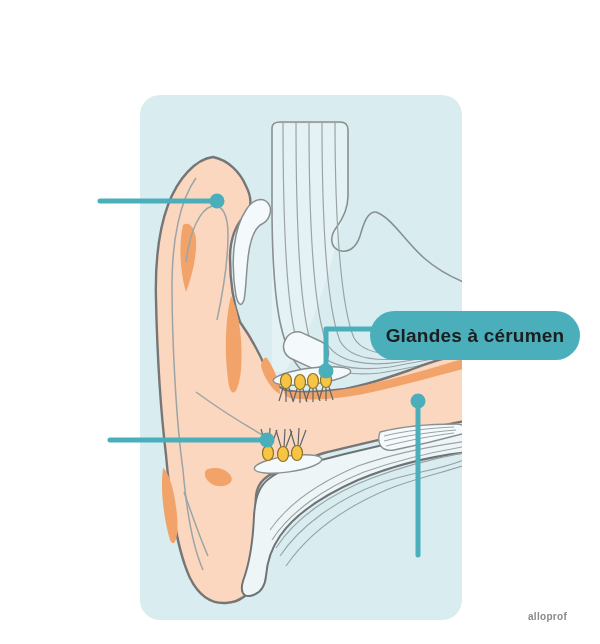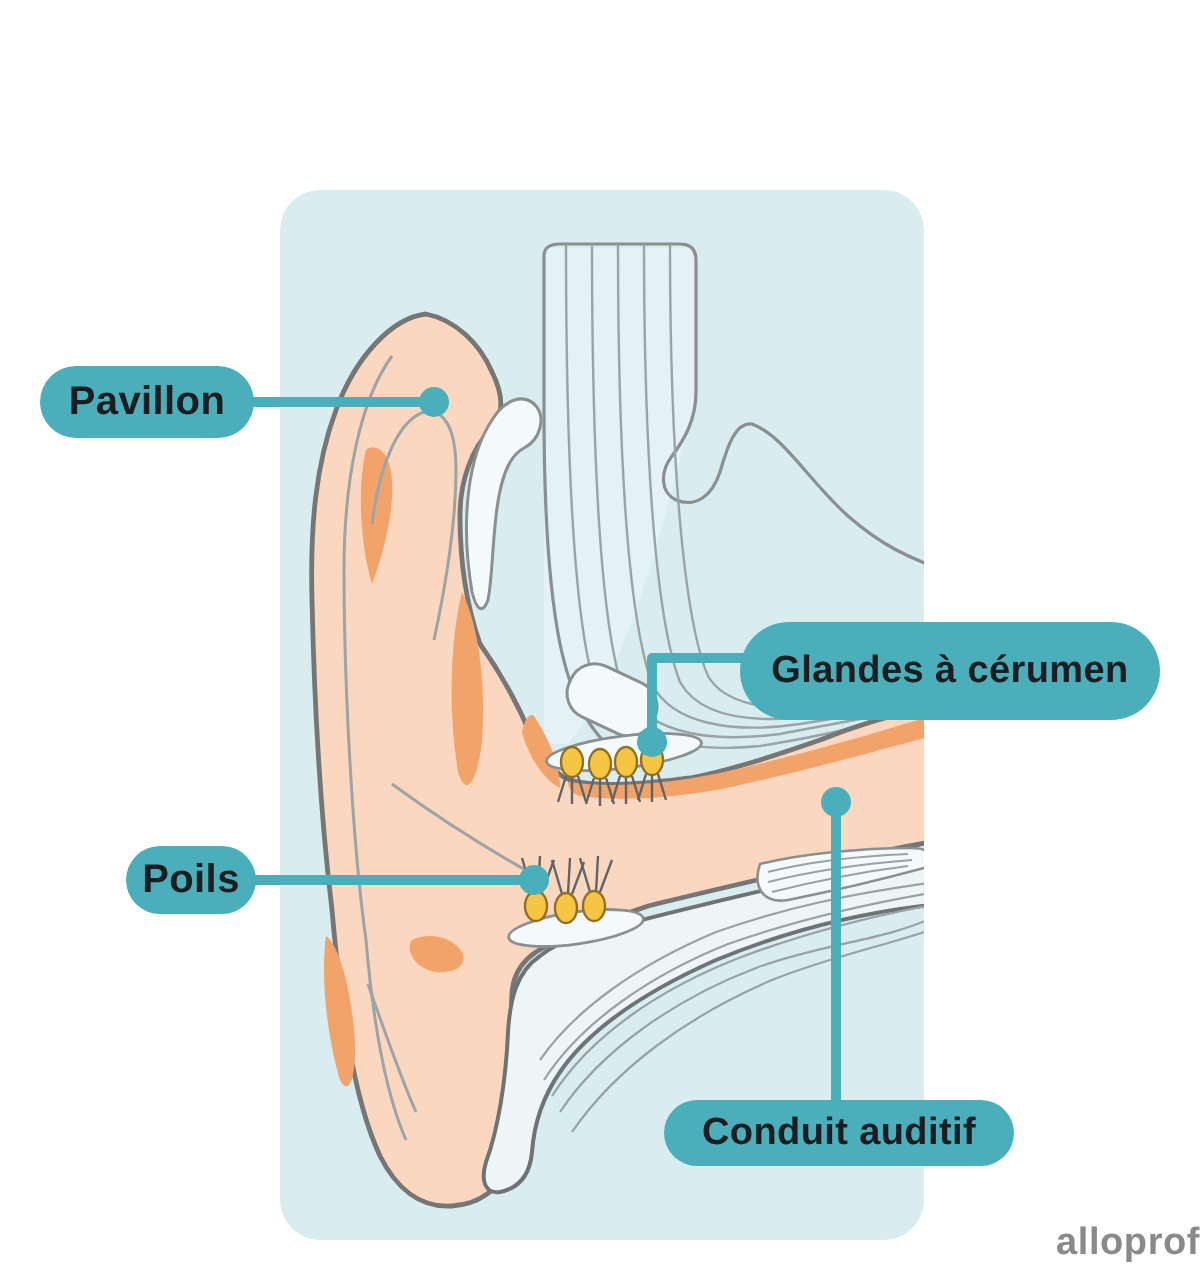--- a/index.html
+++ b/index.html
@@ -13,21 +13,21 @@
     position:absolute;display:flex;align-items:center;justify-content:center;
     background:#4AAFBA;color:#1C1D20;font-weight:700;font-size:20px;
     border-radius:50px;white-space:nowrap;letter-spacing:.2px;
   }
   .pill-pavillon{left:20px;top:183px;width:107px;height:36px;}
   .pill-glandes{left:370px;top:311px;width:210px;height:49px;font-size:19px;}
   .pill-poils{left:63px;top:423px;width:65px;height:34px;}
   .pill-conduit{left:332px;top:550px;width:175px;height:33px;font-size:19px;}
   .watermark{
     position:absolute;left:528px;top:611px;color:#8A8A8A;
-    font-weight:700;font-size:19px;letter-spacing:.3px;
+    font-weight:700;font-size:10px;letter-spacing:.3px;
   }
 </style>
 </head>
 <body>
 
 <div id="stage">
 
   <svg class="illustration-svg" width="600" height="644" viewBox="0 0 600 644">
     <defs>
       <clipPath id="panelClip">
@@ -168,28 +168,19 @@
       <path d="M418,555 L418,401"></path>
     </g>
     <g fill="#4AAFBA">
       <circle cx="217" cy="201" r="7.5"></circle>
       <circle cx="326" cy="371" r="7.5"></circle>
       <circle cx="267" cy="440" r="7.5"></circle>
       <circle cx="418" cy="401" r="7.5"></circle>
     </g>
   </svg>
 
-  <div class="pill pill-pavillon">
-    <span>Pavillon</span>
-  </div>
   <div class="pill pill-glandes">
     <span>Glandes à cérumen</span>
-  </div>
-  <div class="pill pill-poils">
-    <span>Poils</span>
-  </div>
-  <div class="pill pill-conduit">
-    <span>Conduit auditif</span>
   </div>
 
   <div class="watermark">alloprof</div>
 
 </div>
 
 </body></html>

